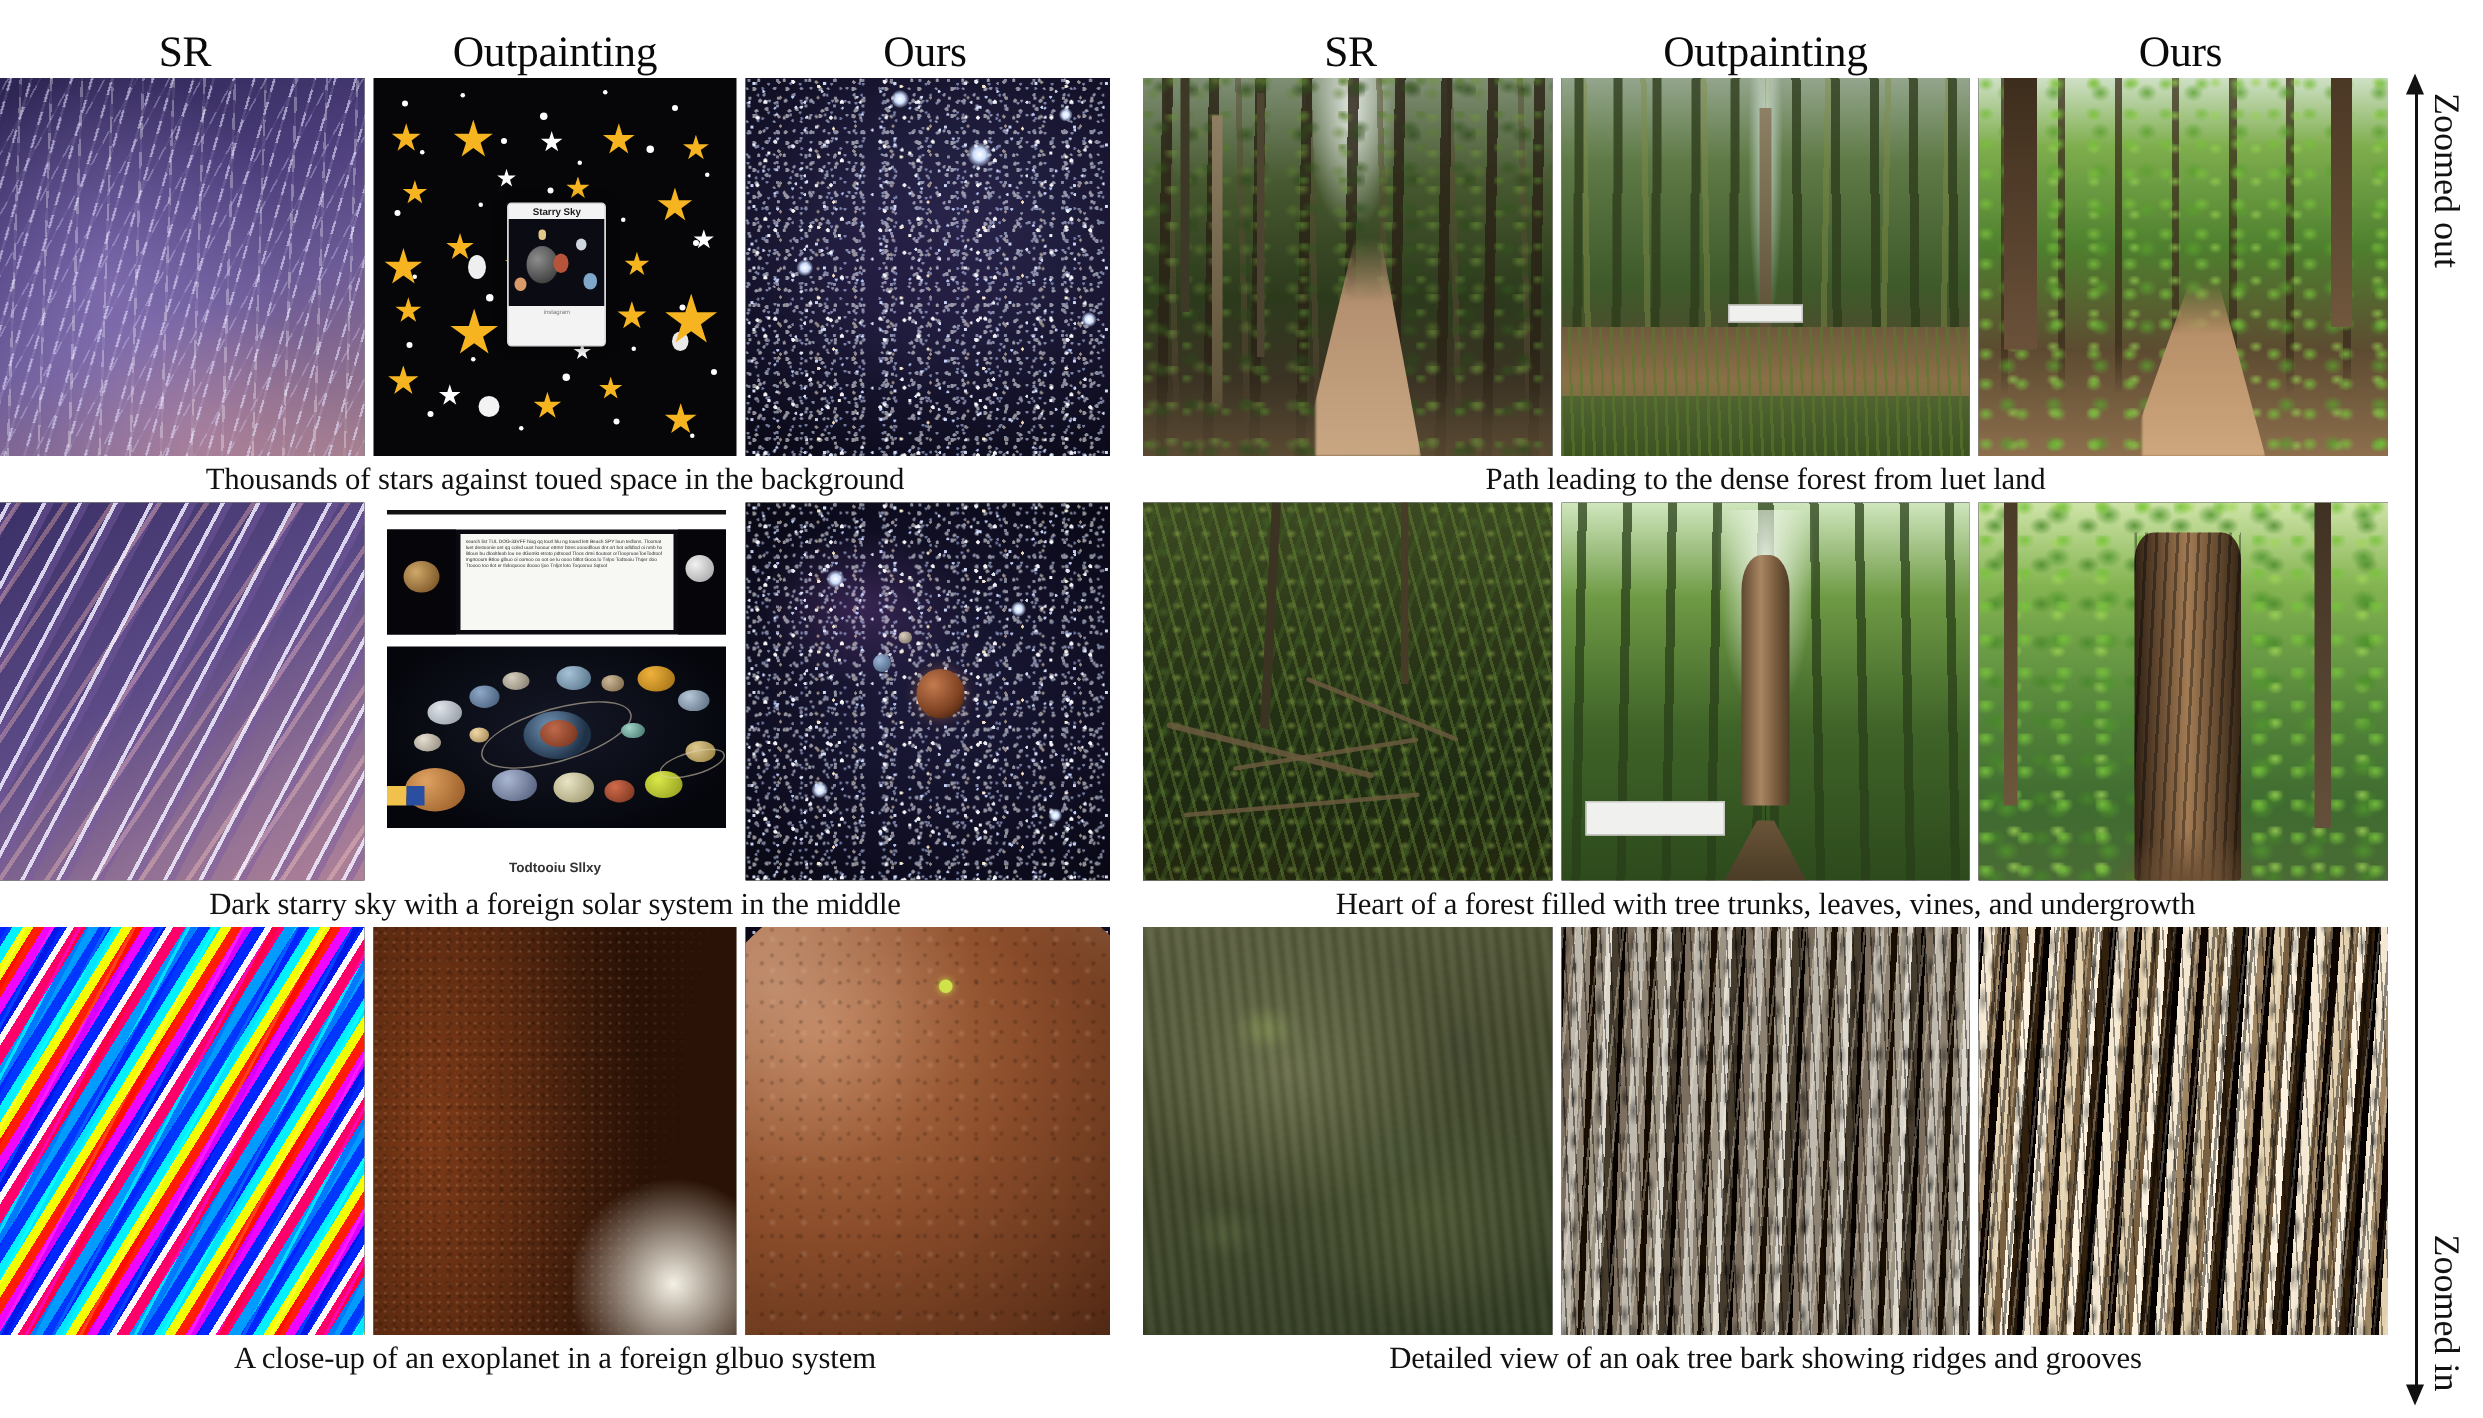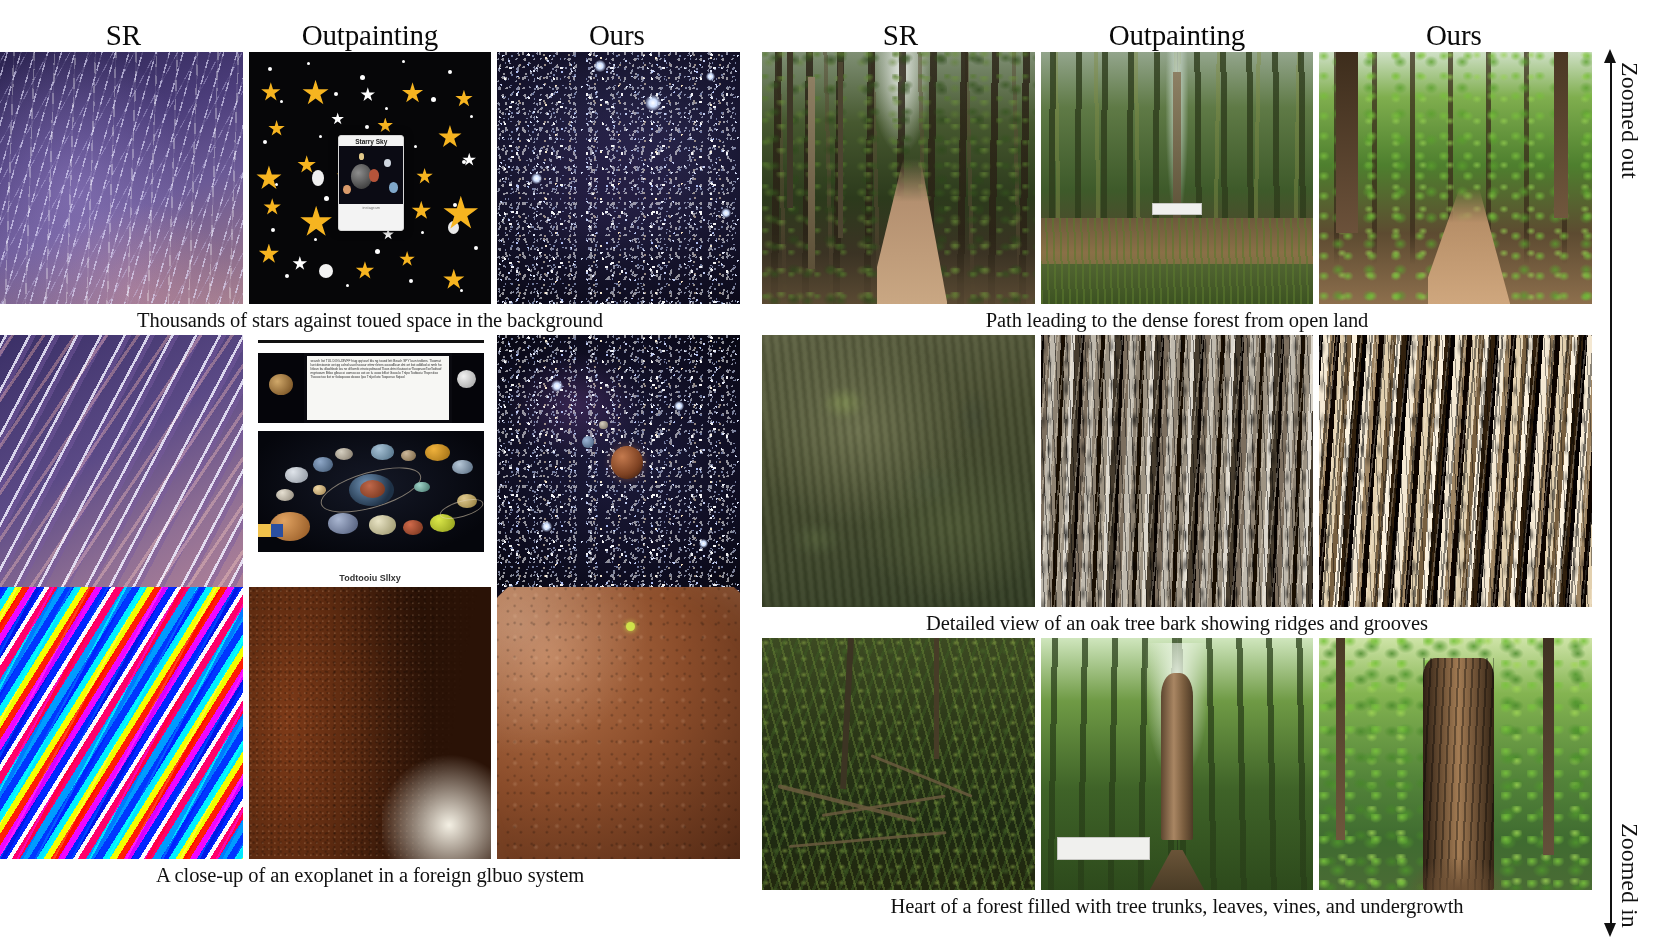--- a/index.html
+++ b/index.html
@@ -592,20 +592,21 @@
           <div style="position:absolute;left:47%;top:44%;width:13%;height:13%;border-radius:50%;background:radial-gradient(circle at 35% 32%,#c47a4e,#7d4122 60%,#35190c 95%);box-shadow:0 0 9px rgba(190,120,80,.45)"></div>
           <div style="position:absolute;left:35%;top:40%;width:5%;height:5%;border-radius:50%;background:radial-gradient(circle at 35% 32%,#9db6d8,#3d5470)"></div>
           <div style="position:absolute;left:42%;top:34%;width:3.5%;height:3.5%;border-radius:50%;background:radial-gradient(circle at 35% 32%,#d8cfc0,#6f6658)"></div>
           <div class="bigstar" style="left:22%;top:18%;width:12px;height:12px"></div>
           <div class="bigstar" style="left:73%;top:26%;width:10px;height:10px"></div>
           <div class="bigstar" style="left:18%;top:74%;width:11px;height:11px"></div>
           <div class="bigstar" style="left:83%;top:81%;width:9px;height:9px"></div>
         </div>
 
       </div>
+      <div class="caption">Dark starry sky with a foreign solar system in the middle</div>
     </div>
 
     <div class="grid-row">
       <div class="img-row">
 
         <div class="cell r3">
           <div class="fill sr-rainbow">
               <div class="ov"></div>
             </div>
         </div>
@@ -677,45 +678,21 @@
         <div class="cell r1">
           <div class="fill" style="background:linear-gradient(180deg,#cfe0c6 0%,#7fae4e 18%,#4e7f2e 45%,#5d4b31 72%,#8d6f4d 100%)"></div>
           <div class="fill" style="background-image:repeating-linear-gradient(90deg, rgba(0,0,0,0) 0 15px, rgba(58,44,28,.75) 15px 20px, rgba(0,0,0,0) 20px 38px);-webkit-mask-image:linear-gradient(180deg,#000 0 70%,rgba(0,0,0,0) 84%);mask-image:linear-gradient(180deg,#000 0 70%,rgba(0,0,0,0) 84%)"></div>
           <div class="fill" style="background-image:radial-gradient(6px 5px at 20% 20%,rgba(120,190,60,.85),transparent),radial-gradient(7px 6px at 62% 38%,rgba(90,160,45,.8),transparent),radial-gradient(5px 4px at 85% 14%,rgba(150,210,80,.7),transparent);background-size:24px 20px,31px 26px,27px 22px"></div>
           <div style="position:absolute;left:6%;top:0;width:22px;height:72%;background:linear-gradient(180deg,#3d2d1c,#6b513a)"></div>
           <div style="position:absolute;left:86%;top:0;width:14px;height:66%;background:linear-gradient(180deg,#4a3724,#70573d)"></div>
           <div class="path" style="left:40%;width:30%;height:46%;background:linear-gradient(180deg,rgba(178,142,108,0),#b78f68 30%,#cfa77e 100%)"></div>
         </div>
 
       </div>
-      <div class="caption">Path leading to the dense forest from open land</div>
-    </div>
-
-    <div class="grid-row">
-      <div class="img-row">
-
-        <div class="cell r3">
-          <div class="fill sr-forest-blur"></div>
-          <div class="fill blurry" style="background-image:radial-gradient(22px 16px at 30% 25%,rgba(140,165,70,.55),transparent),radial-gradient(30px 20px at 62% 55%,rgba(70,85,50,.6),transparent),radial-gradient(26px 18px at 20% 75%,rgba(90,110,55,.5),transparent),radial-gradient(18px 26px at 78% 30%,rgba(60,70,45,.55),transparent)"></div>
-          <div class="fill" style="background-image:repeating-linear-gradient(84deg,rgba(0,0,0,.18) 0 3px,rgba(255,255,255,.06) 3px 9px);filter:blur(1.4px)"></div>
-        </div>
-
-        <div class="cell r3">
-          <div class="fill bark grey"></div>
-          <div class="bark-rough"></div>
-        </div>
-
-        <div class="cell r3">
-          <div class="fill bark light"></div>
-          <div class="bark-rough" style="opacity:.9"></div>
-          <div class="fill" style="background-image:repeating-linear-gradient(95deg,rgba(0,0,0,.55) 0 2px,rgba(0,0,0,0) 2px 13px);opacity:.8"></div>
-        </div>
-
-      </div>
-      <div class="caption">Detailed view of an oak tree bark showing ridges and grooves</div>
+      <div class="caption">Path leading to the dense forest from luet land</div>
     </div>
 
     <div class="grid-row">
       <div class="img-row">
 
         <div class="cell r2">
           <div class="fill forest-dense"></div>
           <div class="dense-tex"></div>
           <div class="branch" style="left:6%;top:58%;width:52%;height:4px;transform:rotate(14deg)"></div>
           <div class="branch" style="left:22%;top:70%;width:46%;height:3px;transform:rotate(-9deg)"></div>
@@ -749,20 +726,44 @@
           <div style="position:absolute;left:38%;top:8%;width:26%;height:92%;background-image:repeating-linear-gradient(93deg,rgba(0,0,0,.35) 0 2px,rgba(0,0,0,0) 2px 7px)"></div>
           <div style="position:absolute;left:33%;bottom:0;width:36%;height:13%;background:radial-gradient(ellipse at 50% 100%,#6b4e33,rgba(60,80,40,0) 72%)"></div>
           <div style="position:absolute;left:6%;top:0;width:9px;height:80%;background:linear-gradient(180deg,#4a3a26,#6d573c)"></div>
           <div style="position:absolute;left:82%;top:0;width:11px;height:86%;background:linear-gradient(180deg,#3f3122,#64503a)"></div>
         </div>
 
       </div>
       <div class="caption">Heart of a forest filled with tree trunks, leaves, vines, and undergrowth</div>
     </div>
 
+    <div class="grid-row">
+      <div class="img-row">
+
+        <div class="cell r3">
+          <div class="fill sr-forest-blur"></div>
+          <div class="fill blurry" style="background-image:radial-gradient(22px 16px at 30% 25%,rgba(140,165,70,.55),transparent),radial-gradient(30px 20px at 62% 55%,rgba(70,85,50,.6),transparent),radial-gradient(26px 18px at 20% 75%,rgba(90,110,55,.5),transparent),radial-gradient(18px 26px at 78% 30%,rgba(60,70,45,.55),transparent)"></div>
+          <div class="fill" style="background-image:repeating-linear-gradient(84deg,rgba(0,0,0,.18) 0 3px,rgba(255,255,255,.06) 3px 9px);filter:blur(1.4px)"></div>
+        </div>
+
+        <div class="cell r3">
+          <div class="fill bark grey"></div>
+          <div class="bark-rough"></div>
+        </div>
+
+        <div class="cell r3">
+          <div class="fill bark light"></div>
+          <div class="bark-rough" style="opacity:.9"></div>
+          <div class="fill" style="background-image:repeating-linear-gradient(95deg,rgba(0,0,0,.55) 0 2px,rgba(0,0,0,0) 2px 13px);opacity:.8"></div>
+        </div>
+
+      </div>
+      <div class="caption">Detailed view of an oak tree bark showing ridges and grooves</div>
+    </div>
+
   </div>
 
   <div class="zoom-axis">
     <div class="arrow-up"></div>
     <div class="zoom-line"></div>
     <div class="arrow-down"></div>
     <div class="zoom-label top">Zoomed out</div>
     <div class="zoom-label bottom">Zoomed in</div>
   </div>
 

